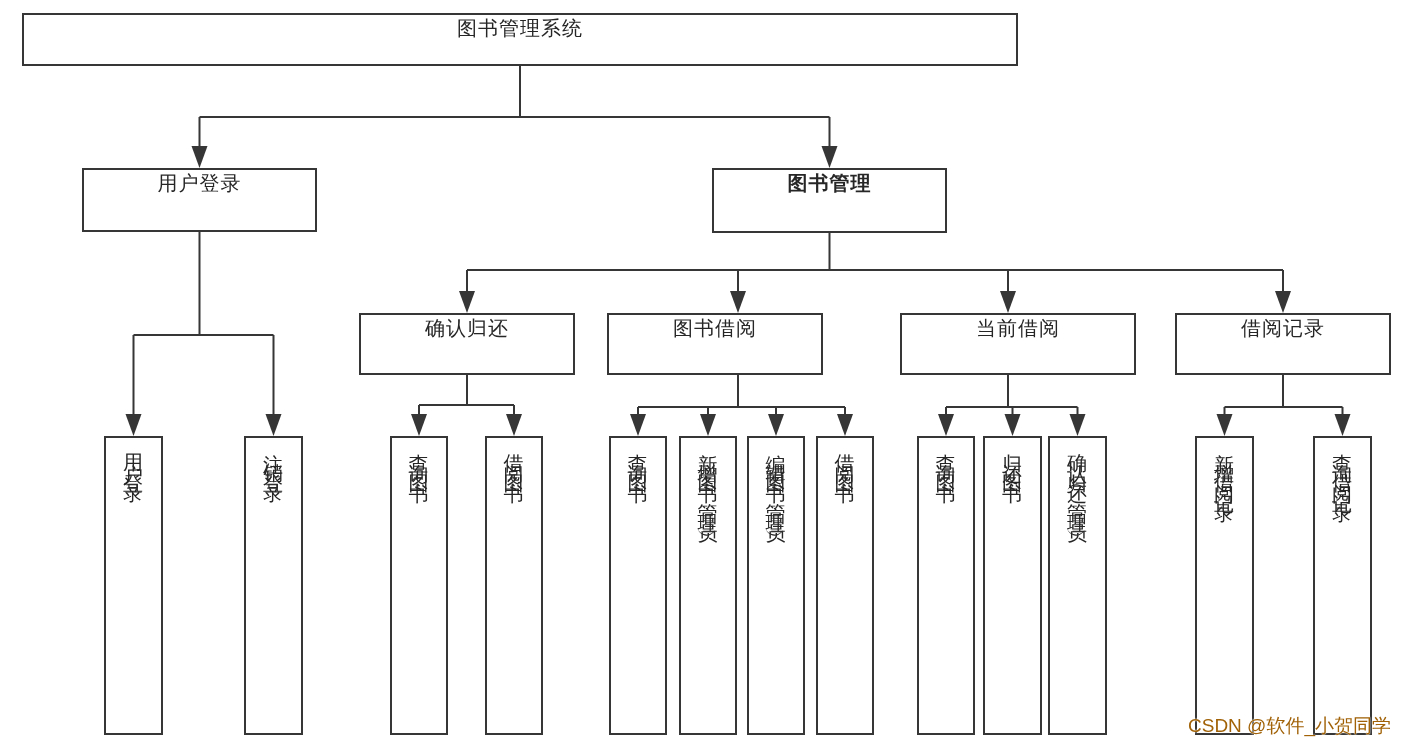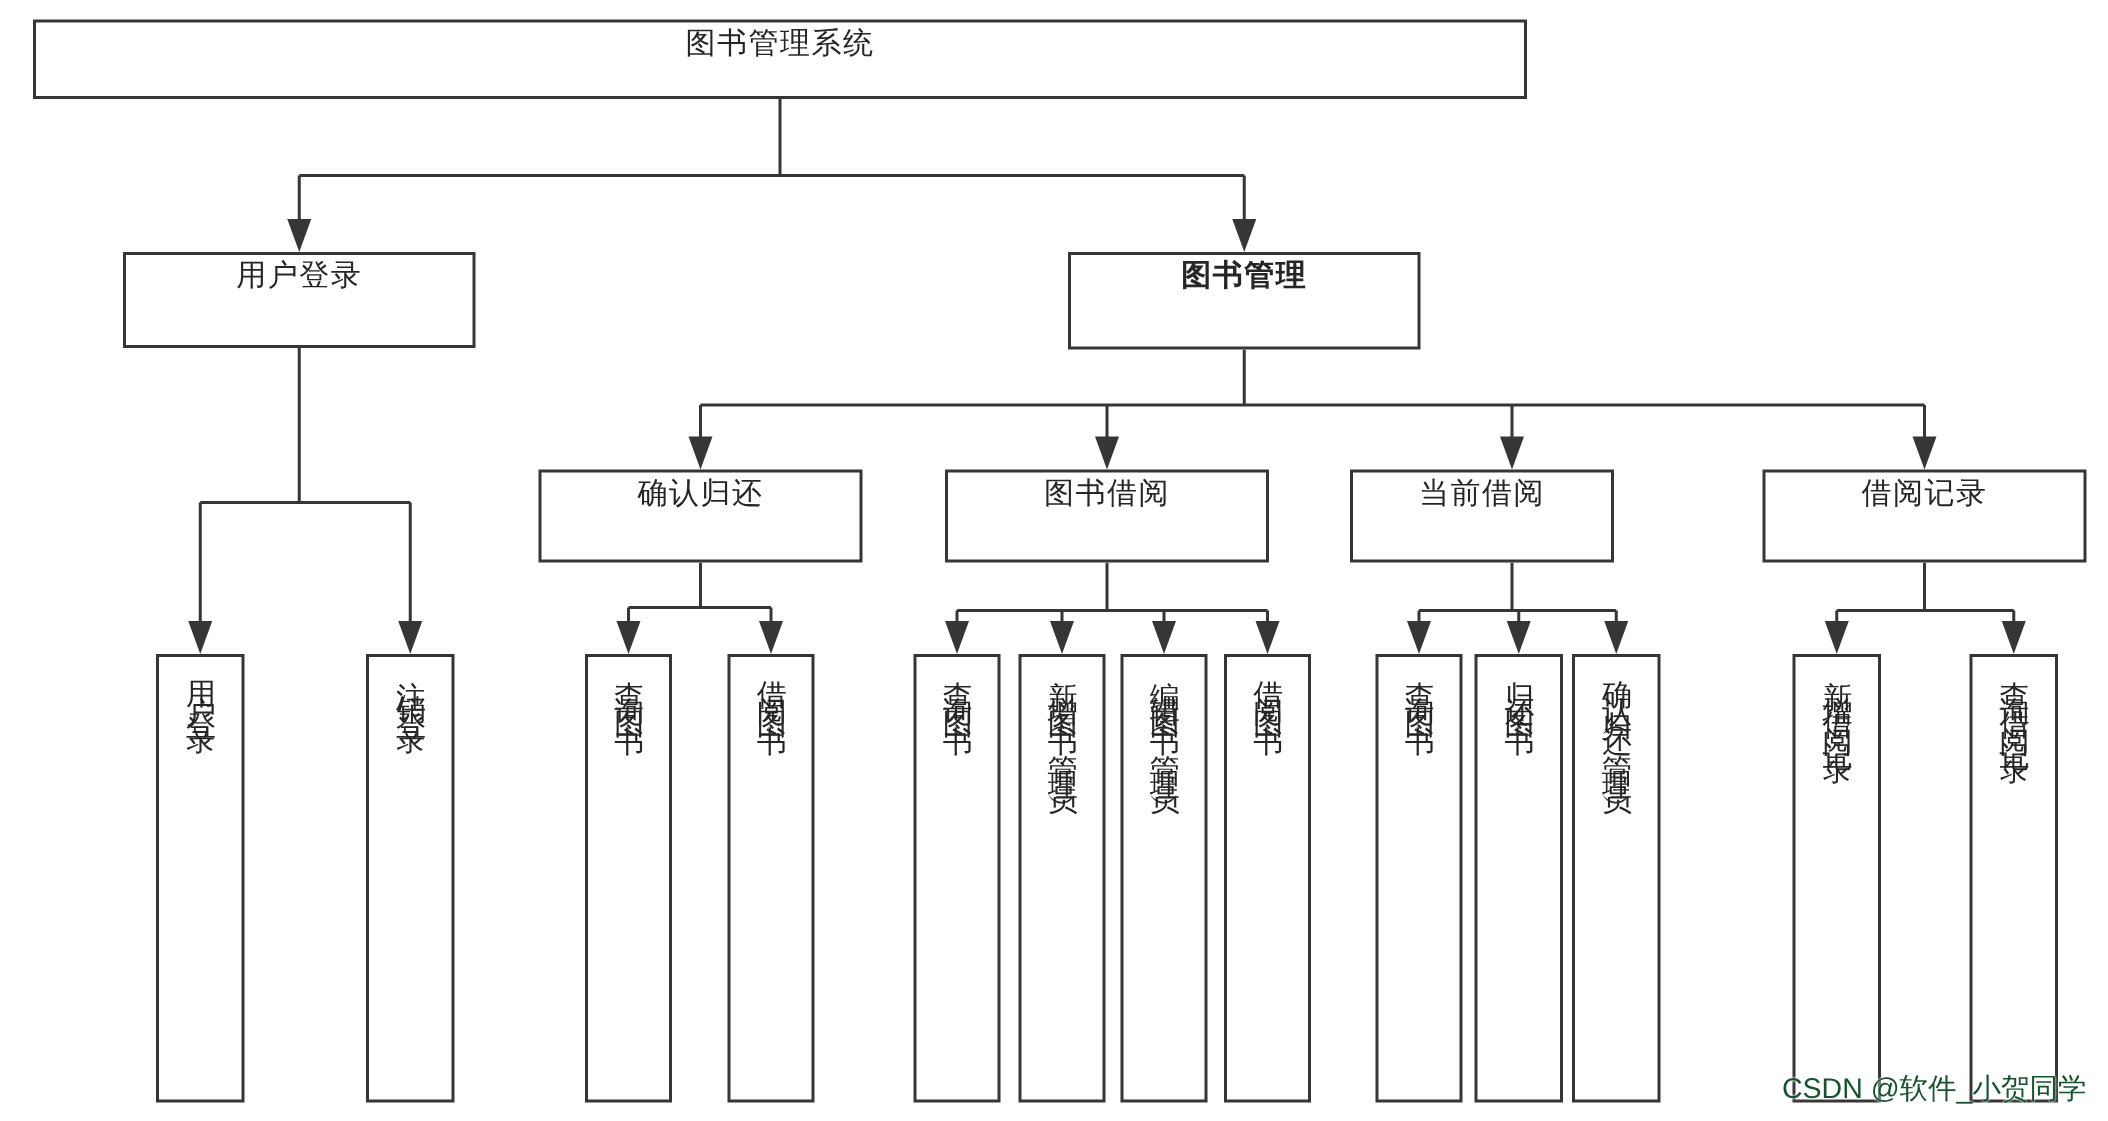--- a/index.html
+++ b/index.html
@@ -40,21 +40,21 @@
     font-size: 20px;
     letter-spacing: 10px;
     color: #262626;
   }
   .watermark {
     position: absolute;
     left: 1188px;
     top: 713px;
     z-index: 3;
     font-size: 19px;
-    color: #14532d;
+    color: #a16207;
     text-shadow: 0 0 2px #ffffff, 0 0 1px #ffffff;
     white-space: nowrap;
     pointer-events: none;
   }
 </style>
 </head>
 <body>
 
 <div class="canvas">
 
@@ -97,24 +97,24 @@
   <div class="node" style="left:82px; top:168px; width:235px; height:64px;">
     <span class="hlabel">用户登录</span>
   </div>
   <div class="node" style="left:712px; top:168px; width:235px; height:65px;font-weight:bold;">
     <span class="hlabel">图书管理</span>
   </div>
 
   <div class="node" style="left:359px; top:313px; width:216px; height:62px;">
     <span class="hlabel">确认归还</span>
   </div>
-  <div class="node" style="left:630px; top:313px; width:216px; height:62px;">
+  <div class="node" style="left:607px; top:313px; width:216px; height:62px;">
     <span class="hlabel">图书借阅</span>
   </div>
-  <div class="node" style="left:900px; top:313px; width:176px; height:62px;">
+  <div class="node" style="left:900px; top:313px; width:236px; height:62px;">
     <span class="hlabel">当前借阅</span>
   </div>
   <div class="node" style="left:1175px; top:313px; width:216px; height:62px;">
     <span class="hlabel">借阅记录</span>
   </div>
 
   <div class="node" style="left:104px; top:436px; width:59px; height:299px;">
     <span class="vlabel">用户登录</span>
   </div>
   <div class="node" style="left:244px; top:436px; width:59px; height:299px;">

